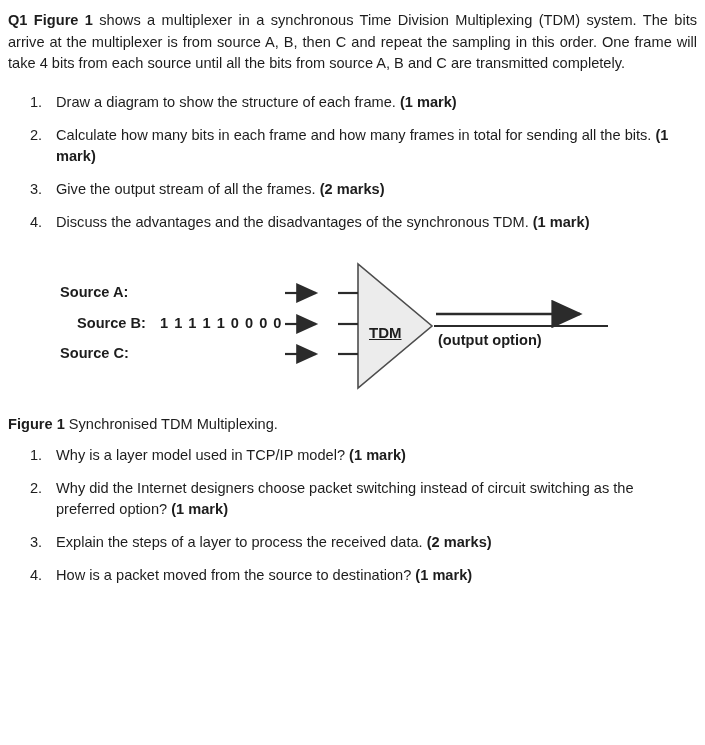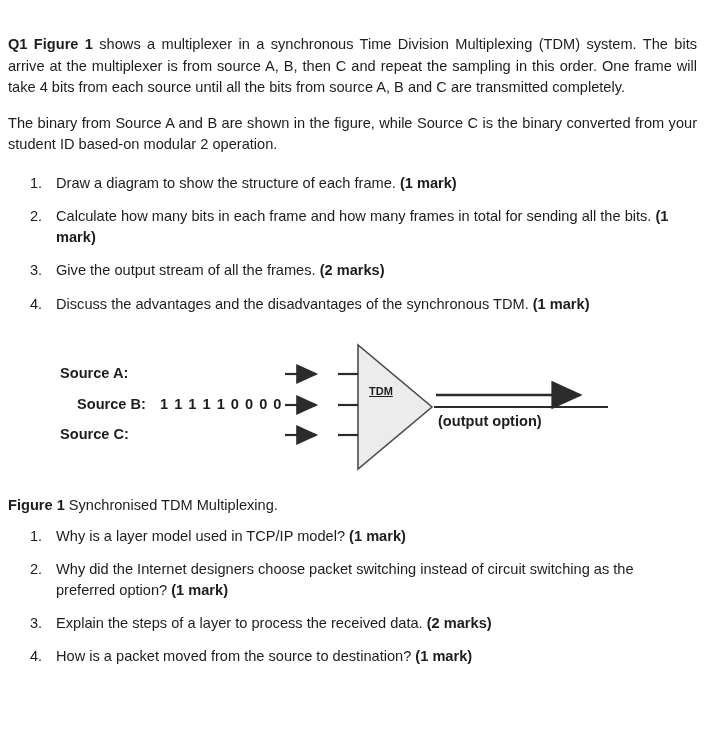--- a/index.html
+++ b/index.html
@@ -2,49 +2,48 @@
 <html><head>
 <meta charset="utf-8">
 <style>
   * { margin:0; padding:0; box-sizing:border-box; }
   html,body { background:#ffffff; }
   body {
     width:705px; height:745px; overflow:hidden;
     font-family:"Liberation Sans", sans-serif;
     font-size:14.6px; color:#1d1d1d;
   }
-  .page { padding:10px 8px 0 8px;margin-top:24px; }
+  .page { padding:10px 8px 0 8px; }
   b { font-weight:bold; }
   p.just { text-align:justify; line-height:1.48; margin-bottom:14px; }
   .qlist { margin-left:22px; margin-top:17px; }
   .qlist.q2 { margin-top:13px; }
   .qitem { display:flex; line-height:1.45; margin-bottom:12px; }
   .qitem .num { flex:0 0 26px; }
   .qitem .itext { flex:1; padding-right:4px; }
   .figure { position:relative; height:135px; margin-top:26px; }
   .figure svg { position:absolute; left:0; top:0; }
   .flabel { position:absolute; font-weight:bold; white-space:nowrap; }
   .fbits  { position:absolute; font-weight:bold; white-space:nowrap; letter-spacing:1px; }
-  .mux-text { position:absolute; left:361px; top:44px; font-weight:bold; font-size:11px;text-decoration:underline; }
+  .mux-text { position:absolute; left:361px; top:64px; font-weight:bold; font-size:15px;text-decoration:underline; }
   .out-label { position:absolute; left:430px; top:72px; font-weight:bold; }
   .caption { margin-top:21px; margin-right:40px; }
   .q2head { margin-top:60px; line-height:1.45; }
 </style>
 </head>
 <body>
 
 <div class="page">
 
   <p class="just">
     <b>Q1</b>
     <b>Figure 1</b>
     <span>shows a multiplexer in a synchronous Time Division Multiplexing (TDM) system. The bits arrive at the multiplexer is from source A, B, then C and repeat the sampling in this order. One frame will take 4 bits from each source until all the bits from source A, B and C are transmitted completely.</span>
   </p>
 
-  <p class="just">The binary from Source A and B are shown in the figure, while Source C is the binary converted from your student ID based-on modular 2 operation.</p>
 
   <div class="qlist">
     <div class="qitem">
       <span class="num">1.</span>
       <span class="itext"><span>Draw a diagram to show the structure of each frame.</span> <b>(1 mark)</b></span>
     </div>
     <div class="qitem">
       <span class="num">2.</span>
       <span class="itext"><span>Calculate how many bits in each frame and how many frames in total for sending all the bits.</span> <b>(1 mark)</b></span>
     </div>

